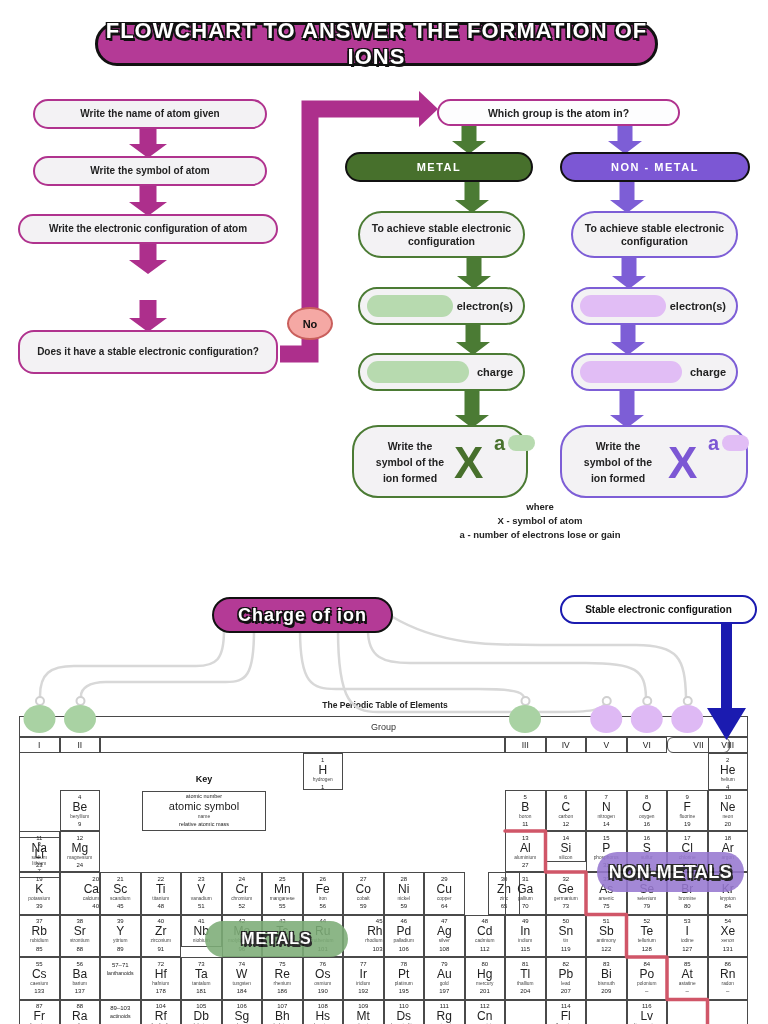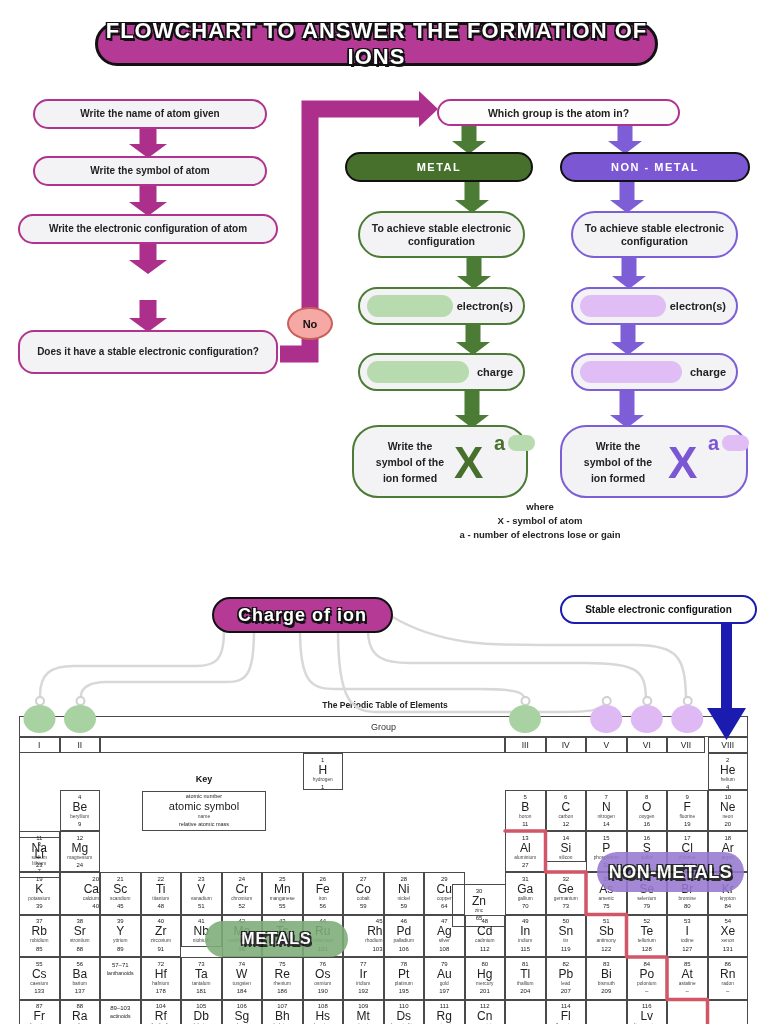--- a/index.html
+++ b/index.html
@@ -180,21 +180,21 @@
   <div class="abs pt-caption">The Periodic Table of Elements</div>
   <div class="abs ptb pt-frame"></div>
   <div class="abs flex ptb pt-grouphead">Group</div>
   <div id="ptable">
       <div class="gcell ptb" style="left: 19px; width: 40.5px;">I</div>
       <div class="gcell ptb" style="left: 59.5px; width: 40.5px;">II</div>
       <div class="gcell ptb" style="left: 505px; width: 40.5px;">III</div>
       <div class="gcell ptb" style="left: 545.5px; width: 40.5px;">IV</div>
       <div class="gcell ptb" style="left: 586px; width: 40.5px;">V</div>
       <div class="gcell ptb" style="left: 626.5px; width: 40.5px;">VI</div>
-      <div class="gcell ptb" style="left: 667px; width: 38px;">VII</div>
+      <div class="gcell ptb" style="left: 667px; width: 63px; border-radius: 6px;">VII</div>
       <div class="gcell ptb" style="left: 707.5px; width: 40.5px;">VIII</div>
       <div class="gcell ptb" style="left: 100px; width: 405px;"></div>
       <div class="ptcell" style="left: 302.5px; top: 753px; width: 40.5px; height: 37px;">
         <div class="num">1</div>
         <div class="sym">H</div>
         <div class="nm">hydrogen</div>
         <div class="ms">1</div>
       </div>
       <div class="ptcell" style="left: 707.5px; top: 753px; width: 40.5px; height: 37px;">
         <div class="num">2</div>
@@ -357,21 +357,21 @@
         <div class="sym">Ni</div>
         <div class="nm">nickel</div>
         <div class="ms">59</div>
       </div>
       <div class="ptcell" style="left: 424px; top: 872px; width: 40.5px; height: 42.5px;">
         <div class="num">29</div>
         <div class="sym">Cu</div>
         <div class="nm">copper</div>
         <div class="ms">64</div>
       </div>
-      <div class="ptcell" style="left: 452px; top: 872px; width: 54px; height: 42.5px; margin-top: 12px;">
+      <div class="ptcell" style="left: 488px; top: 872px; width: 32px; height: 42.5px;">
         <div class="num">30</div>
         <div class="sym">Zn</div>
         <div class="nm">zinc</div>
         <div class="ms">65</div>
       </div>
       <div class="ptcell" style="left: 505px; top: 872px; width: 40.5px; height: 42.5px;">
         <div class="num">31</div>
         <div class="sym">Ga</div>
         <div class="nm">gallium</div>
         <div class="ms">70</div>

